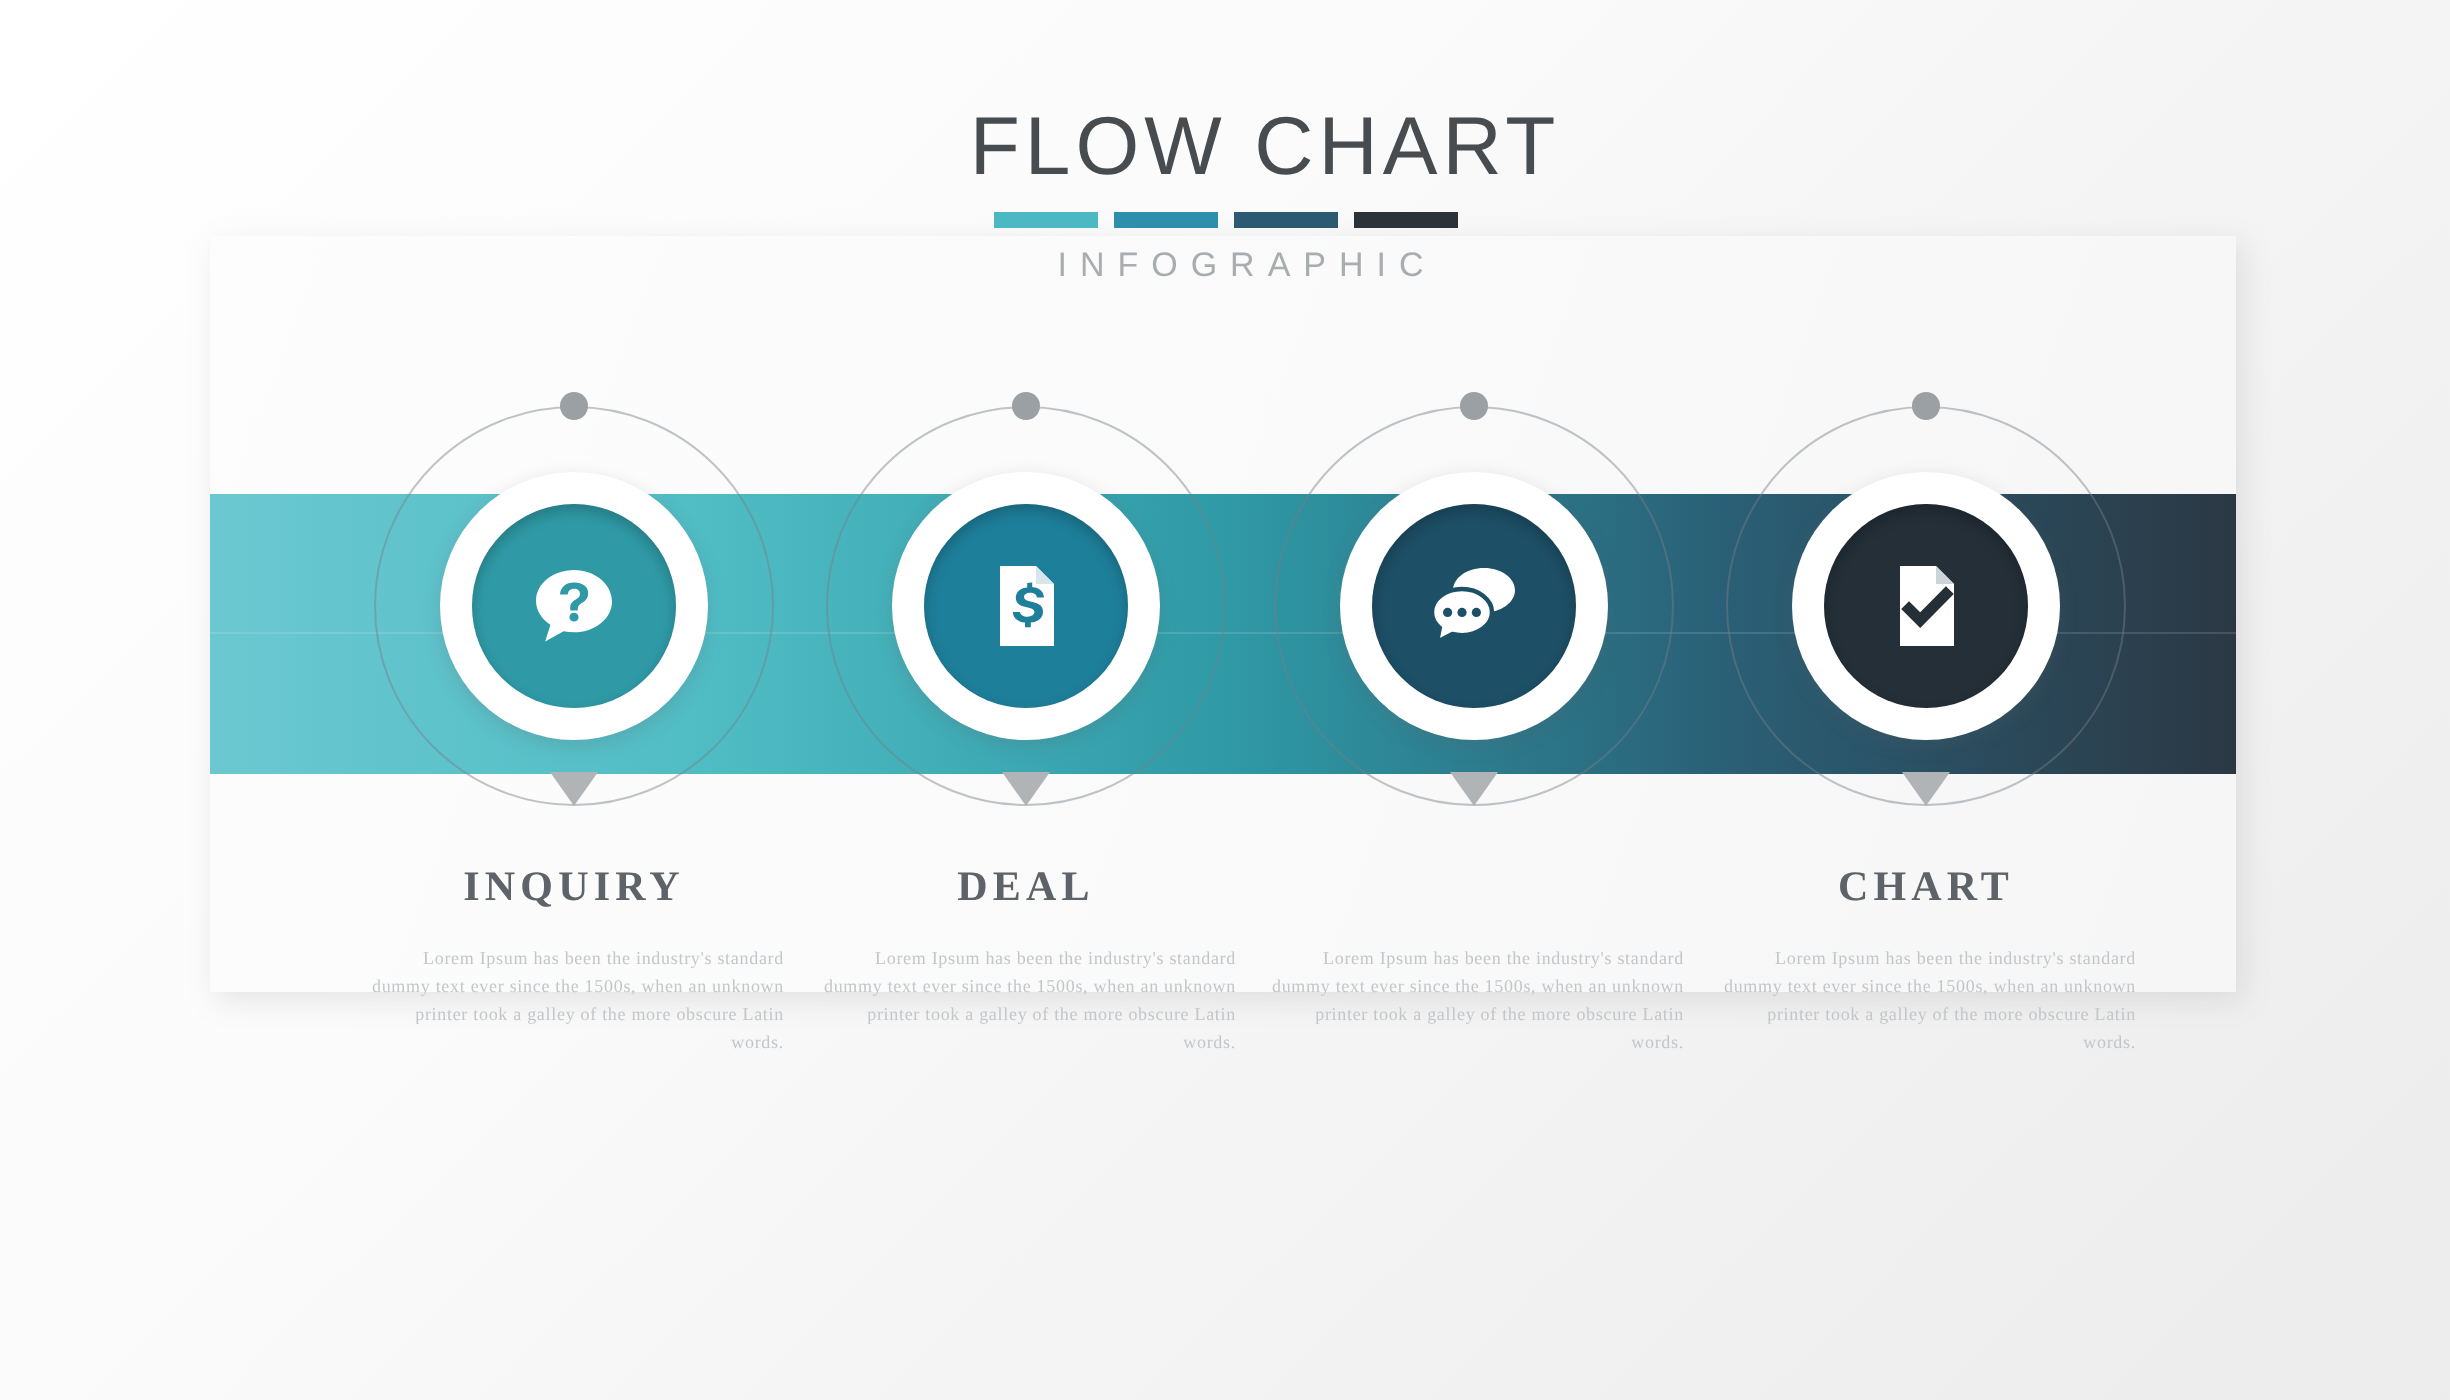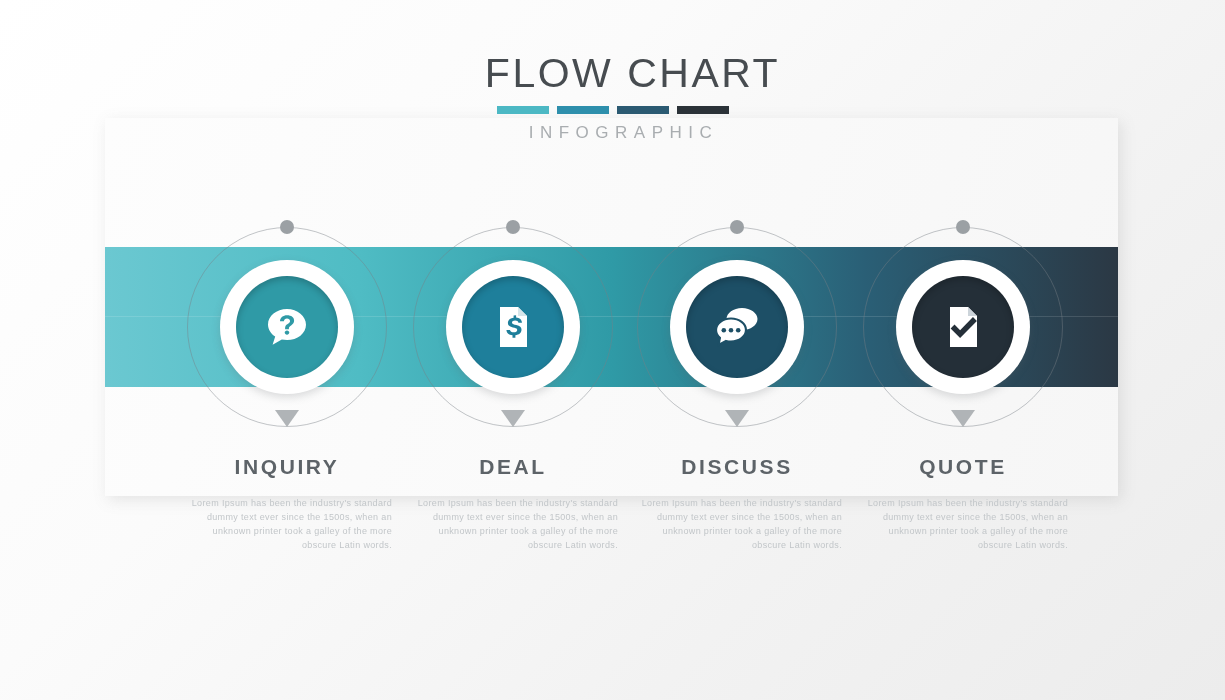--- a/index.html
+++ b/index.html
@@ -94,24 +94,25 @@
     left: 0;
     top: 69px;
     width: 1013px;
     height: 1px;
     background: rgba(255,255,255,0.13);
   }
 
   
   .node {
     position: absolute;
-    top: 212px;
+    top: 188px;
     width: 230px;
     height: 360px;
     z-index: 20;
+    font-family: Liberation Serif, serif;
   }
   #node-0 { left: 172px; }
   #node-1 { left: 398px; }
   #node-2 { left: 622px; }
   #node-3 { left: 848px; }
 
   
   .thin-ring {
     position: absolute;
     left: 50%;
@@ -265,31 +266,30 @@
   <div class="disc" id="disc-2" style="background: rgb(29, 79, 102);">
     <svg width="54" height="50" viewBox="0 0 54 50">
       <path d="M32 6C23.4 6 16.5 11 16.5 17.2c0 2.6 1.2 5 3.2 6.9l-1.1 5.6 6.1-2.9c2.2 0.9 4.7 1.4 7.3 1.4 8.6 0 15.5-5 15.5-11.1S40.6 6 32 6z" fill="#ffffff"></path>
       <path d="M21 16.5c-8.3 0-15 5.2-15 11.6 0 3 1.5 5.7 3.9 7.8l-1.4 7.1 7.6-4c1.5 0.35 3.2 0.55 4.9 0.55 8.3 0 15-5.2 15-11.45S29.3 16.5 21 16.5z" fill="#ffffff" stroke="#1d4f66" stroke-width="2.2"></path>
       <circle cx="13.8" cy="28.2" r="2.3" fill="#1d4f66"></circle>
       <circle cx="21" cy="28.2" r="2.3" fill="#1d4f66"></circle>
       <circle cx="28.2" cy="28.2" r="2.3" fill="#1d4f66"></circle>
     </svg>
   </div>
   <div class="triangle"></div>
-  <div class="node-label">DISCUSS</div>
   <div class="node-desc">Lorem Ipsum has been the industry's standard dummy text ever since the 1500s, when an unknown printer took a galley of the more obscure Latin words.</div>
 </div>
 
 <div class="node" id="node-3">
   <div class="thin-ring"></div>
   <div class="ring-dot"></div>
   <div class="donut"></div>
   <div class="disc" id="disc-3" style="background: rgb(36, 47, 56);">
     <svg width="50" height="50" viewBox="0 0 50 50">
       <path d="M12 5h18l9 9v31H12z" fill="#ffffff"></path>
       <path d="M30 5l9 9h-9z" fill="#ccd4da"></path>
       <path d="M16.5 26.5l5.6 5.6L35 19" fill="none" stroke="#242f38" stroke-width="5.5" stroke-linecap="square"></path>
     </svg>
   </div>
   <div class="triangle"></div>
-  <div class="node-label">QUOTE</div>
+  <div class="node-label">CHART</div>
   <div class="node-desc">Lorem Ipsum has been the industry's standard dummy text ever since the 1500s, when an unknown printer took a galley of the more obscure Latin words.</div>
 </div>
 
 </body></html>

